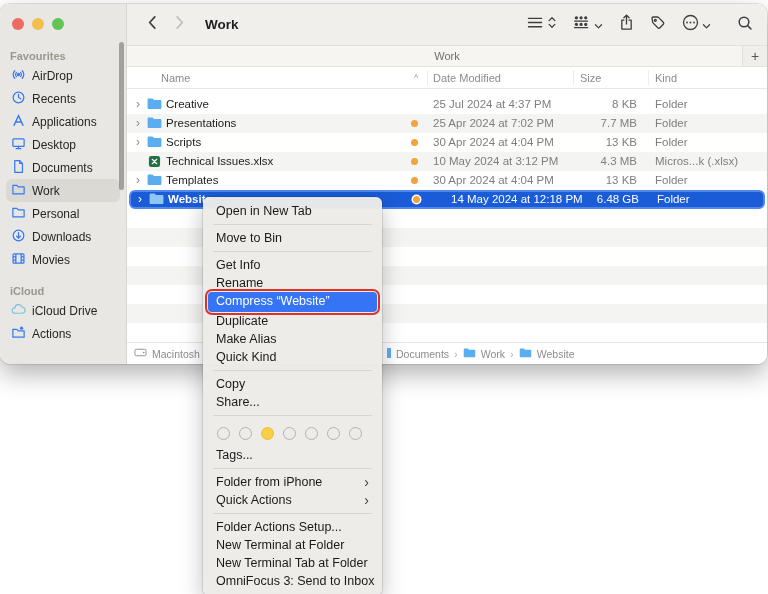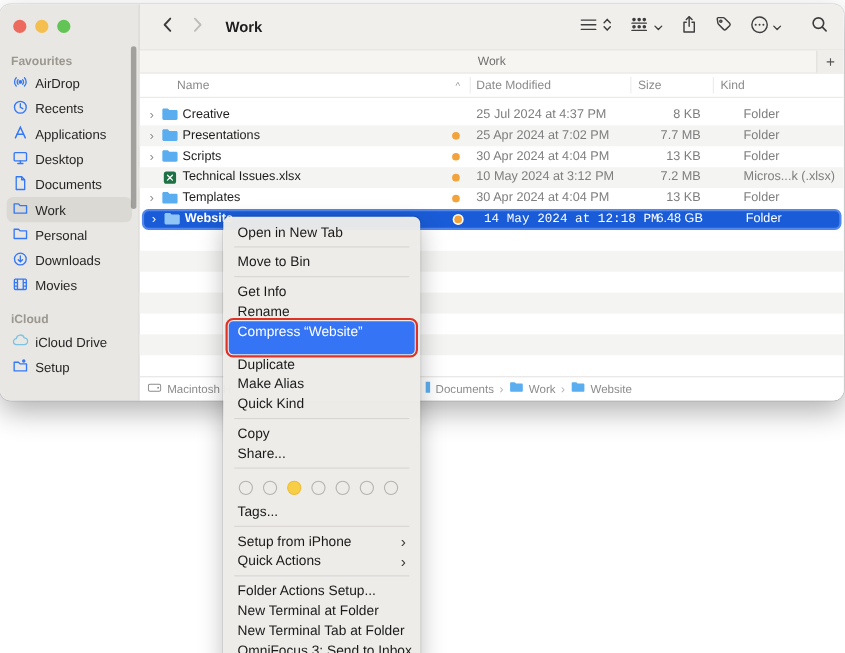--- a/index.html
+++ b/index.html
@@ -55,47 +55,47 @@
   .row { position:relative; height:19px; }
   .row.alt { background:#f4f4f2; }
   .row .chev { position:absolute; left:9px; line-height:19px; font-size:12px; color:#8e8e8e; }
   .row .ric { position:absolute; left:20px; top:3px; }
   .row .nm { position:absolute; left:39px; line-height:19px; color:#1c1c1c; }
   .row .dot { position:absolute; left:284px; top:6px; width:7px; height:7px;
     border-radius:50%; background:#f2a33c; }
   .row .dt { position:absolute; left:306px; line-height:19px; color:#7e7e7e;text-align:right; }
   .row .sz { position:absolute; left:400px; width:110px; text-align:right;
     line-height:19px; color:#7e7e7e; }
-  .row .kd { position:absolute; left:528px; line-height:19px; color:#7e7e7e;margin-left:21px; }
+  .row .kd { position:absolute; left:528px; line-height:19px; color:#7e7e7e; }
   .row.selected { background:#1a5cd7; border:2px solid #5287ec; border-radius:6px;
     margin:0 2px; }
   .row.selected .chev { color:#fff; left:7px; line-height:15px; }
   .row.selected .ric { left:18px; top:1px; }
   .row.selected .nm { color:#fff; font-weight:700; left:37px; line-height:15px; }
   .row.selected .dot { left:282px; top:4px; box-shadow:0 0 0 1.5px #fff; }
   .row.selected .dt, .row.selected .sz, .row.selected .kd { color:#fff; line-height:15px; }
-  .row.selected .dt { left:309px;font-family:Liberation Mono, monospace; } .row.selected .sz { left:398px; } .row.selected .kd { left:526px; }
+  .row.selected .dt { left:320px; } .row.selected .sz { left:398px; } .row.selected .kd { left:526px; }
 
   
   .status { height:22px; border-top:1px solid #e5e4e1; position:relative;
     font-size:10.5px; color:#8c8c8c; background:#fff; }
   .pgroup { position:absolute; top:0; bottom:0; display:flex; align-items:center; gap:5px; }
   .pg1 { left:7px; } .pg2 { left:258px; }
   .psep { color:#b0b0b0; font-size:11px; }
   .clip-ic { width:6px; overflow:hidden; }
 
   
   .menu { position:absolute; left:203px; top:197px; width:179px; z-index:50;
     background:rgba(236,235,232,.97); border-radius:6px; padding:5px 0;
     box-shadow:0 8px 22px rgba(0,0,0,.26), 0 0 0 1px rgba(0,0,0,.10);
     font-size:12.5px; color:#1a1a1a; }
   .mi { height:18px; line-height:18px; padding:0 13px; white-space:nowrap;
     display:flex; justify-content:space-between; align-items:center; }
   .msep { height:1px; background:#d7d5d2; margin:4px 10px; }
-  .mi-wrap { position:relative; height:30px; }
+  .mi-wrap { position:relative; height:20px; }
   .mi-hl { position:absolute; left:5px; right:5px; top:0; bottom:0;
     background:#3574f5; color:#fff; border-radius:4px; line-height:18px; padding:0 8px; }
   .red-ring { position:absolute; left:2px; right:2px; top:-3px; bottom:-3px;
     border:2px solid #de3227; border-radius:7px; pointer-events:none; }
   .tagrow { height:26px; display:flex; align-items:center; gap:9px; padding:0 14px; }
   .tcirc { width:13px; height:13px; border-radius:50%; border:1.5px solid #b5b3af; }
   .tcirc.yellow { background:#f8ce47; border-color:#edbd33; }
   .subarrow { font-size:14px; color:#3c3c3c; line-height:18px; }
 </style>
 </head>
@@ -182,21 +182,21 @@
         <span><svg width="15" height="15" viewBox="0 0 16 16" fill="none" stroke="#7cc3e4" stroke-width="1.3" stroke-linejoin="round">
               <path d="M4.4 12 a2.9 2.9 0 0 1 -.3-5.8 a3.9 3.9 0 0 1 7.6-.7 a2.7 2.7 0 0 1 .3 6.5 Z"></path>
             </svg></span>
         <span>iCloud Drive</span>
       </div>
       <div class="side-item">
         <span><svg width="15" height="15" viewBox="0 0 16 16" fill="none" stroke="#3478f6" stroke-width="1.3" stroke-linejoin="round">
               <path d="M2 4.6 H6.2 L7.7 6.2 H14 V13 H2 Z"></path>
               <circle cx="11.3" cy="3.4" r="1.7" fill="#3478f6" stroke="none"></circle>
             </svg></span>
-        <span>Setup</span>
+        <span>Actions</span>
       </div>
     </div>
     <div class="scroll-thumb"></div>
   </div>
 
   <div class="main">
     <div class="toolbar">
       <div class="nav-btns">
         <span><svg width="10" height="15" viewBox="0 0 10 16" fill="none" stroke="#3d3d3d" stroke-width="1.8" stroke-linecap="round" stroke-linejoin="round">
               <path d="M8 2 L2.5 8 L8 14"></path>
@@ -320,21 +320,21 @@
         </div>
 
         <div class="row alt">
           <span class="ric" style="left:21px;"><svg width="13" height="13" viewBox="0 0 14 14">
                 <rect x="1" y="1" width="12" height="12" rx="2.5" fill="#1e7145"></rect>
                 <path d="M4.6 4.6 L9.4 9.4 M9.4 4.6 L4.6 9.4" stroke="#fff" stroke-width="1.3" stroke-linecap="round"></path>
               </svg></span>
           <span class="nm">Technical Issues.xlsx</span>
           <span class="dot"></span>
           <span class="dt">10 May 2024 at 3:12 PM</span>
-          <span class="sz">7.2 MB</span>
+          <span class="sz">4.3 MB</span>
           <span class="kd">Micros...k (.xlsx)</span>
         </div>
 
         <div class="row">
           <span class="chev">›</span>
           <span class="ric"><svg width="15" height="12" viewBox="0 0 16 13">
                 <path fill="#5aaef0" d="M0.5 2 C0.5 1.2 1.1 .6 1.9 .6 h4 l1.6 1.6 h6.6 c.8 0 1.4 .6 1.4 1.4 v7 c0 .8 -.6 1.4 -1.4 1.4 H1.9 c-.8 0 -1.4 -.6 -1.4 -1.4 Z"></path>
               </svg></span>
           <span class="nm">Templates</span>
           <span class="dot"></span>
@@ -436,21 +436,21 @@
     <span class="tcirc"></span>
     <span class="tcirc"></span>
     <span class="tcirc"></span>
     <span class="tcirc"></span>
   </div>
   <div class="mi">
       <span>Tags...</span>
     </div>
   <div class="msep"></div>
   <div class="mi">
-    <span>Setup from iPhone</span>
+    <span>Folder from iPhone</span>
     <span class="subarrow">›</span>
   </div>
   <div class="mi">
     <span>Quick Actions</span>
     <span class="subarrow">›</span>
   </div>
   <div class="msep"></div>
   <div class="mi">
       <span>Folder Actions Setup...</span>
     </div>

